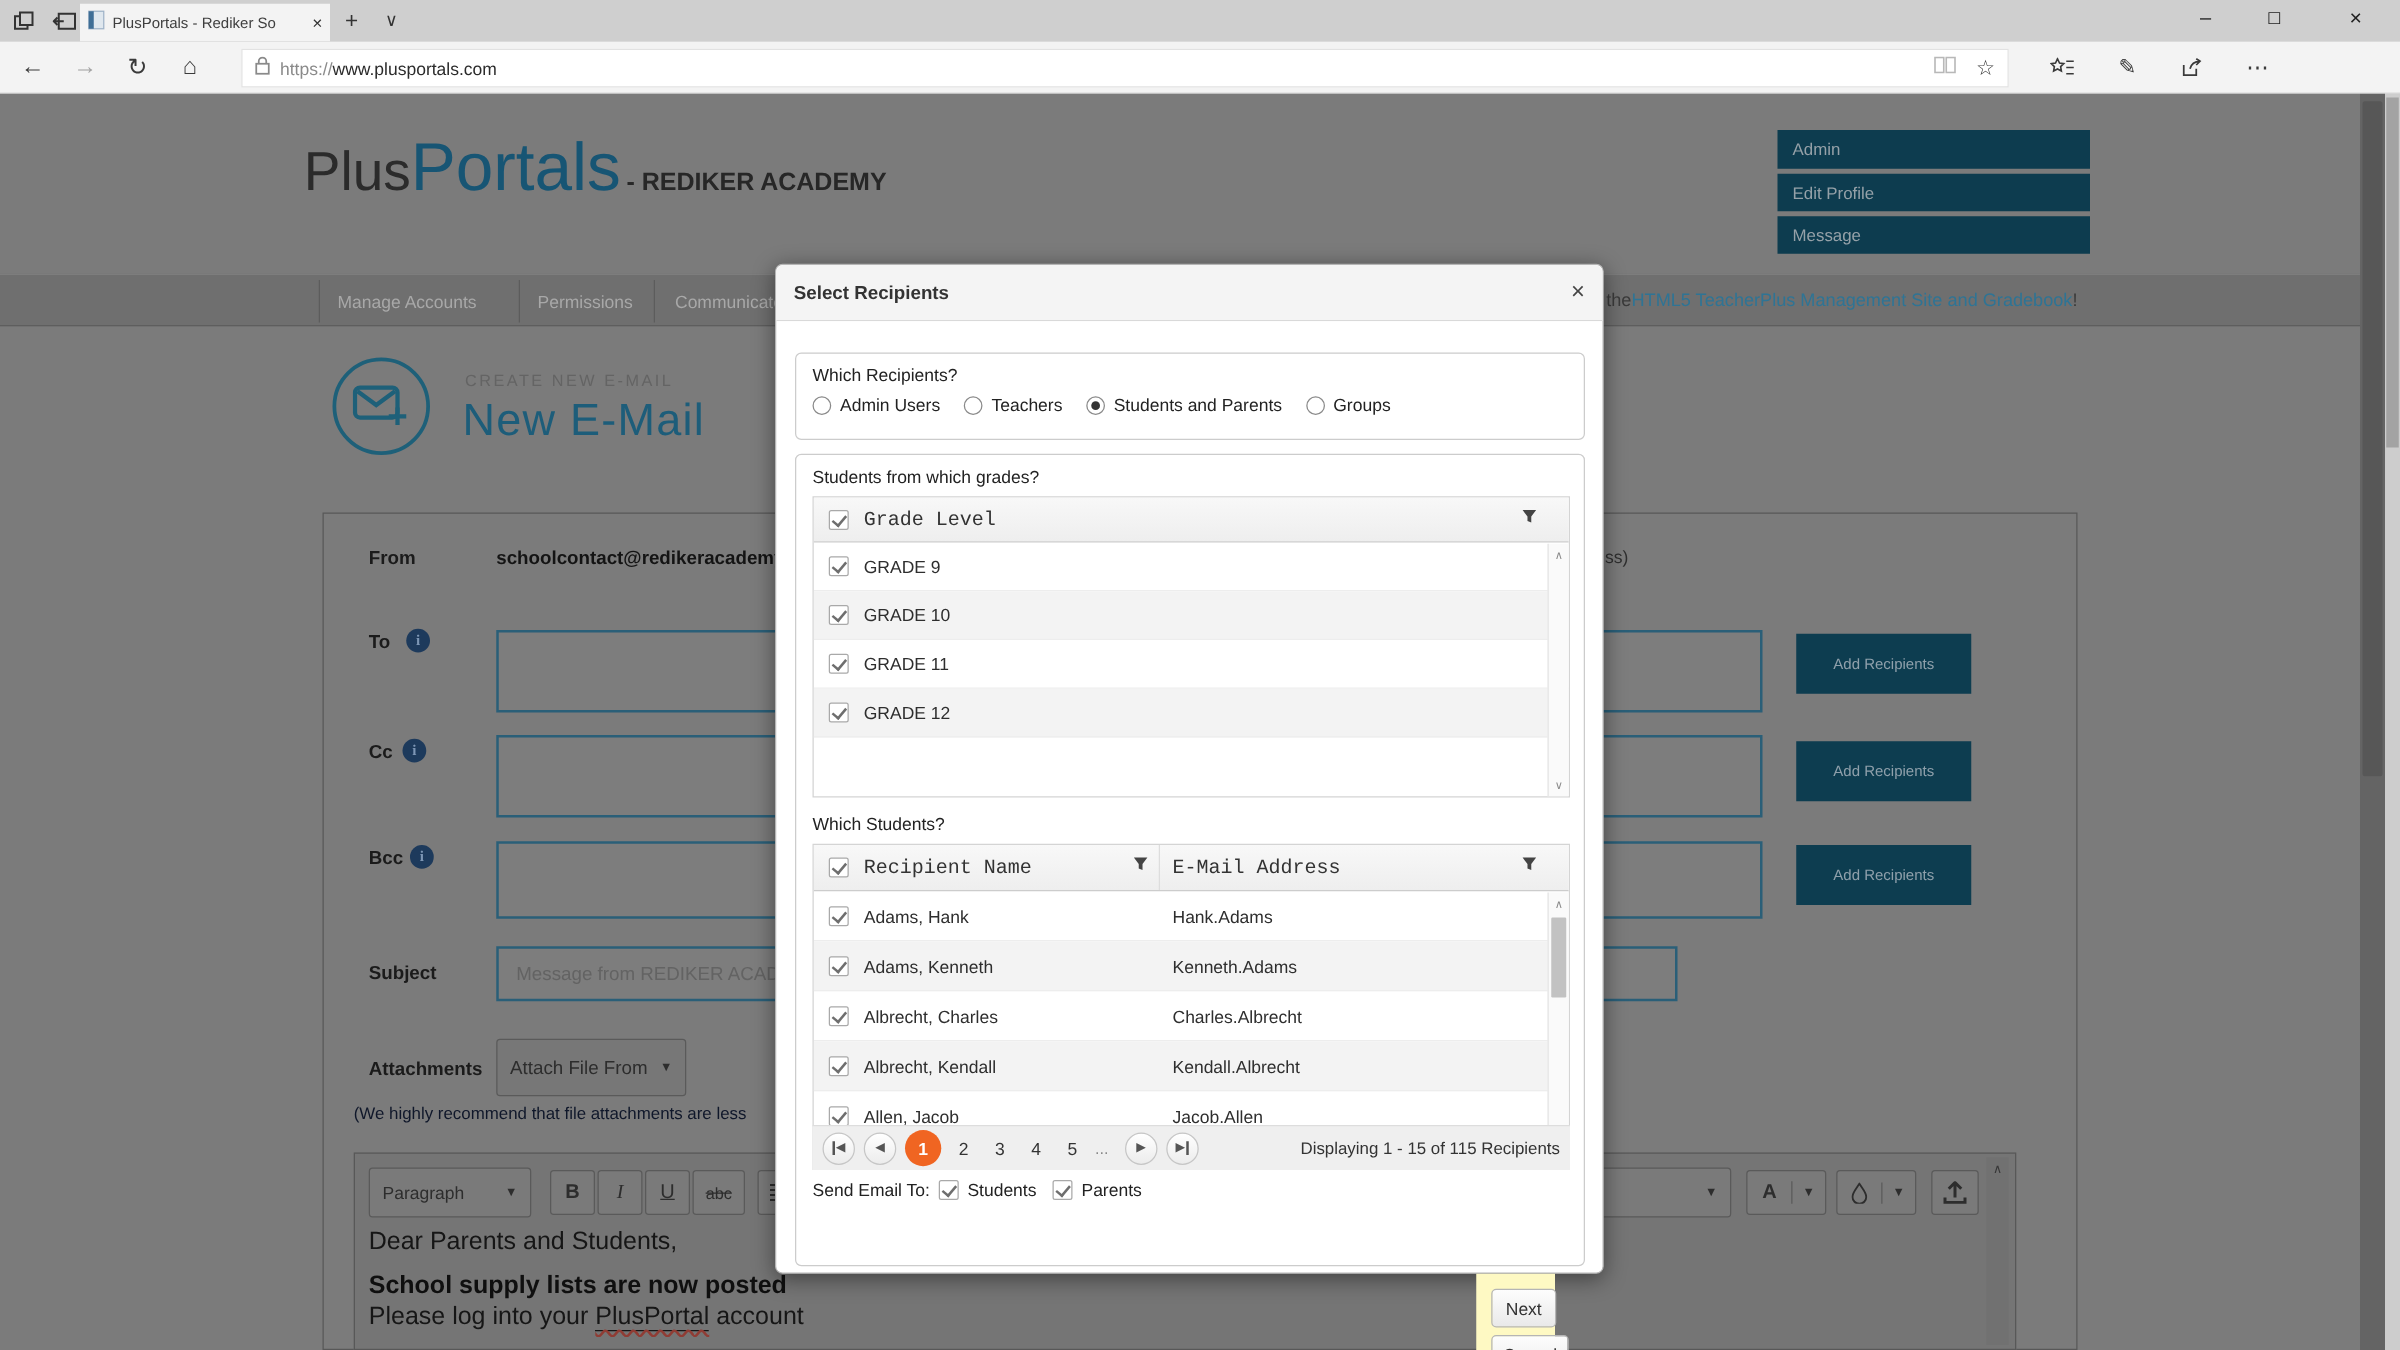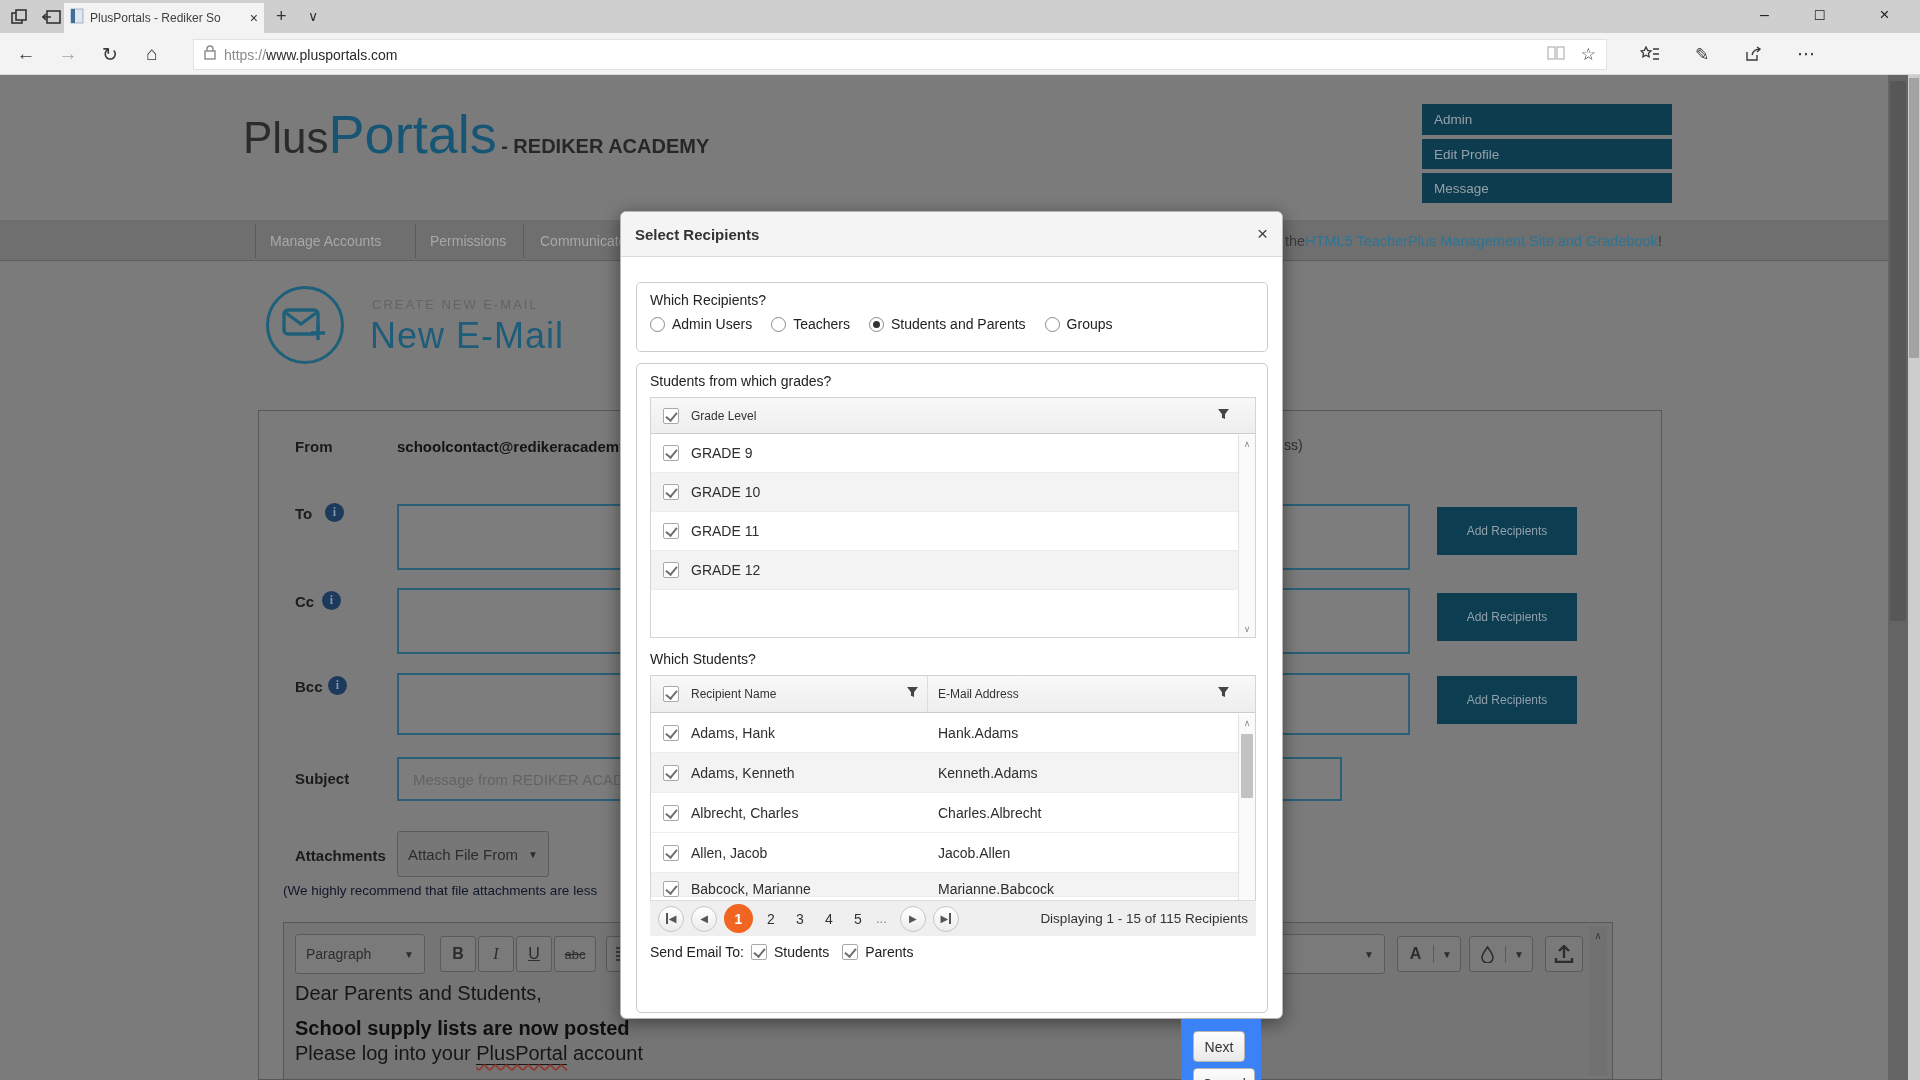--- a/index.html
+++ b/index.html
@@ -33,21 +33,21 @@
   #modalhead{left:0;top:0;width:661px;height:45px;background:#f4f4f4;border-bottom:1px solid #d9d9d9;border-radius:6px 6px 0 0;display:flex;align-items:center;padding:0 14px;box-sizing:border-box;}
   #modalhead .t{font-size:15px;font-weight:bold;color:#333;flex:1;}
   .modalbox{border:1px solid #ccc;border-radius:5px;box-sizing:border-box;}
   .mlabel{font-size:14px;color:#222;}
   .radio{width:15px;height:15px;border:1px solid #8a8a8a;border-radius:50%;background:#fff;display:inline-block;position:relative;box-sizing:border-box;}
   .radio.sel::after{content:"";position:absolute;left:3px;top:3px;width:7px;height:7px;border-radius:50%;background:#333;}
   .cb{width:16px;height:16px;border:1px solid #a9a9a9;border-radius:2px;background:#fff;display:inline-block;position:relative;box-sizing:border-box;flex:none;}
   .cb.ck::after{content:"";position:absolute;left:4px;top:1px;width:5px;height:9px;border:solid #6e6e6e;border-width:0 2px 2px 0;transform:rotate(40deg);}
   .grid{border:1px solid #d4d4d4;box-sizing:border-box;background:#fff;overflow:hidden;}
   .ghead{background:linear-gradient(#f8f8f8,#eee);border-bottom:1px solid #ccc;display:flex;align-items:center;box-sizing:border-box;}
-  .gcell{font-size:12px;color:#333;display:flex;align-items:center;}
+  .gcell{font-size:16px;color:#333;display:flex;align-items:center;font-family:Liberation Mono, monospace;}
   .grow{display:flex;align-items:center;border-bottom:1px solid #ededed;box-sizing:border-box;font-size:14px;color:#2e2e2e;}
   .grow.alt{background:#f3f3f3;}
   .cbcell{width:40px;display:flex;justify-content:center;flex:none;}
   .rail{position:absolute;right:0;top:0;width:17px;background:#fafafa;border-left:1px solid #e3e3e3;box-sizing:border-box;}
   .railchev{position:absolute;left:0;width:16px;text-align:center;font-size:9px;color:#8a8a8a;}
   .funnel{margin-left:auto;margin-right:8px;flex:none;}
   #pager{display:flex;align-items:center;background:#efefef;border-top:1px solid #ddd;padding:0 8px;box-sizing:border-box;gap:7px;}
   .pgbtn{width:26px;height:26px;border-radius:50%;border:1px solid #c6c6c6;background:linear-gradient(#fff,#ececec);display:flex;align-items:center;justify-content:center;font-size:10px;color:#555;box-sizing:border-box;flex:none;}
   .pgcur{width:29px;height:29px;border-radius:50%;background:#f06522;color:#fff;font-weight:bold;font-size:14px;display:flex;align-items:center;justify-content:center;flex:none;}
   .pgnum{font-size:14px;color:#333;width:22px;text-align:center;flex:none;}
@@ -354,20 +354,27 @@
             </span>
             <span style="width:237px;">Adams, Kenneth</span>
             <span style="padding-left:10px;">Kenneth.Adams</span>
           </div>
       <div class="grow" style="height:40px;">
             <span class="cbcell">
               <span class="cb ck"></span>
             </span>
             <span style="width:237px;">Albrecht, Charles</span>
             <span style="padding-left:10px;">Charles.Albrecht</span>
+          </div>
+      <div class="grow alt" style="height:40px;">
+            <span class="cbcell">
+              <span class="cb ck"></span>
+            </span>
+            <span style="width:237px;">Albrecht, Kendall</span>
+            <span style="padding-left:10px;">Kendall.Albrecht</span>
           </div>
       <div class="grow" style="height:40px;">
             <span class="cbcell">
               <span class="cb ck"></span>
             </span>
             <span style="width:237px;">Allen, Jacob</span>
             <span style="padding-left:10px;">Jacob.Allen</span>
           </div>
       <div class="grow alt" style="height:24px;align-items:flex-start;padding-top:8px;">
             <span class="cbcell">
@@ -408,17 +415,17 @@
     <div style="position:absolute;left:13px;top:580px;display:flex;align-items:center;gap:7px;">
       <span class="mlabel">Send Email To:</span>
       <span class="cb ck"></span>
       <span class="mlabel">Students</span>
       <span class="cb ck" style="margin-left:6px;"></span>
       <span class="mlabel">Parents</span>
     </div>
   </div>
 </div>
 
-<div class="abs" style="left:1181px;top:944px;width:80px;height:61px;background:#3b82f6;pointer-events:auto;z-index:21;">
+<div class="abs" style="left:1181px;top:944px;width:63px;height:61px;background:#fef9c3;pointer-events:auto;z-index:21;">
   <div class="stdbtn" style="position:absolute;left:12px;top:12px;width:52px;height:31px;">Next</div>
   <div class="stdbtn" style="position:absolute;left:12px;top:49px;width:62px;height:31px;">Cancel</div>
 </div>
 </div>
 
 </body></html>

